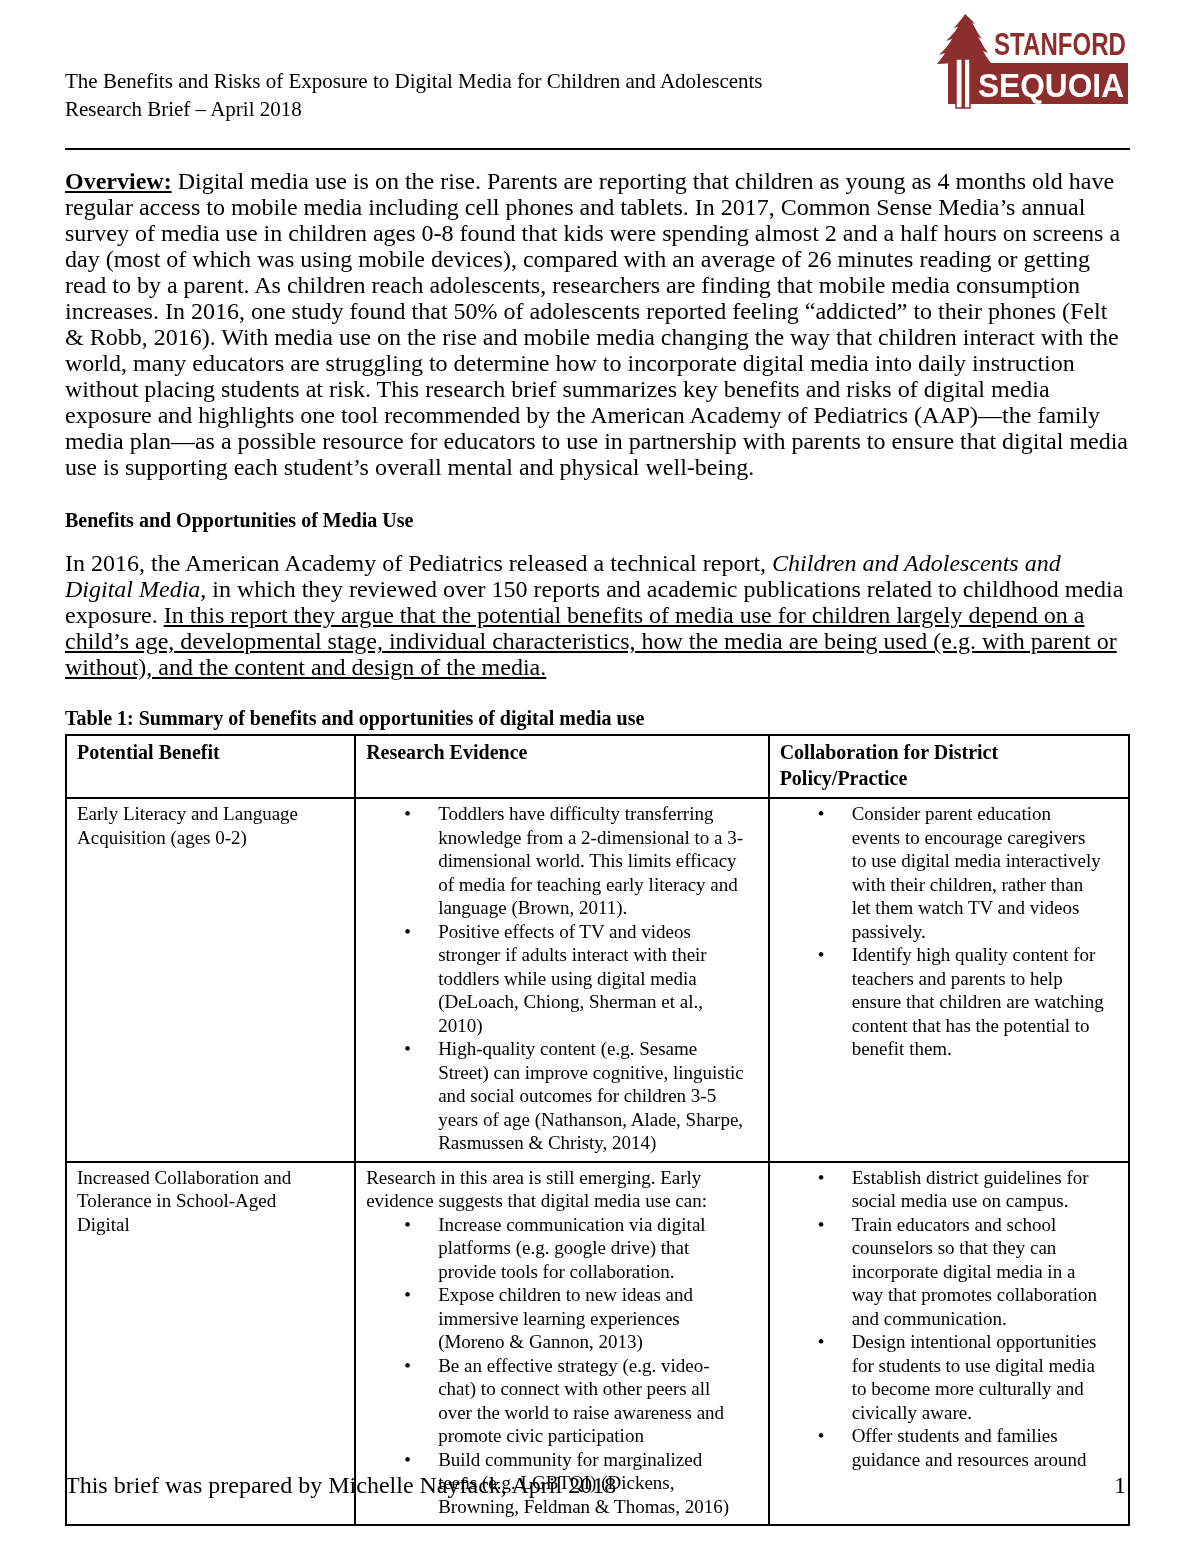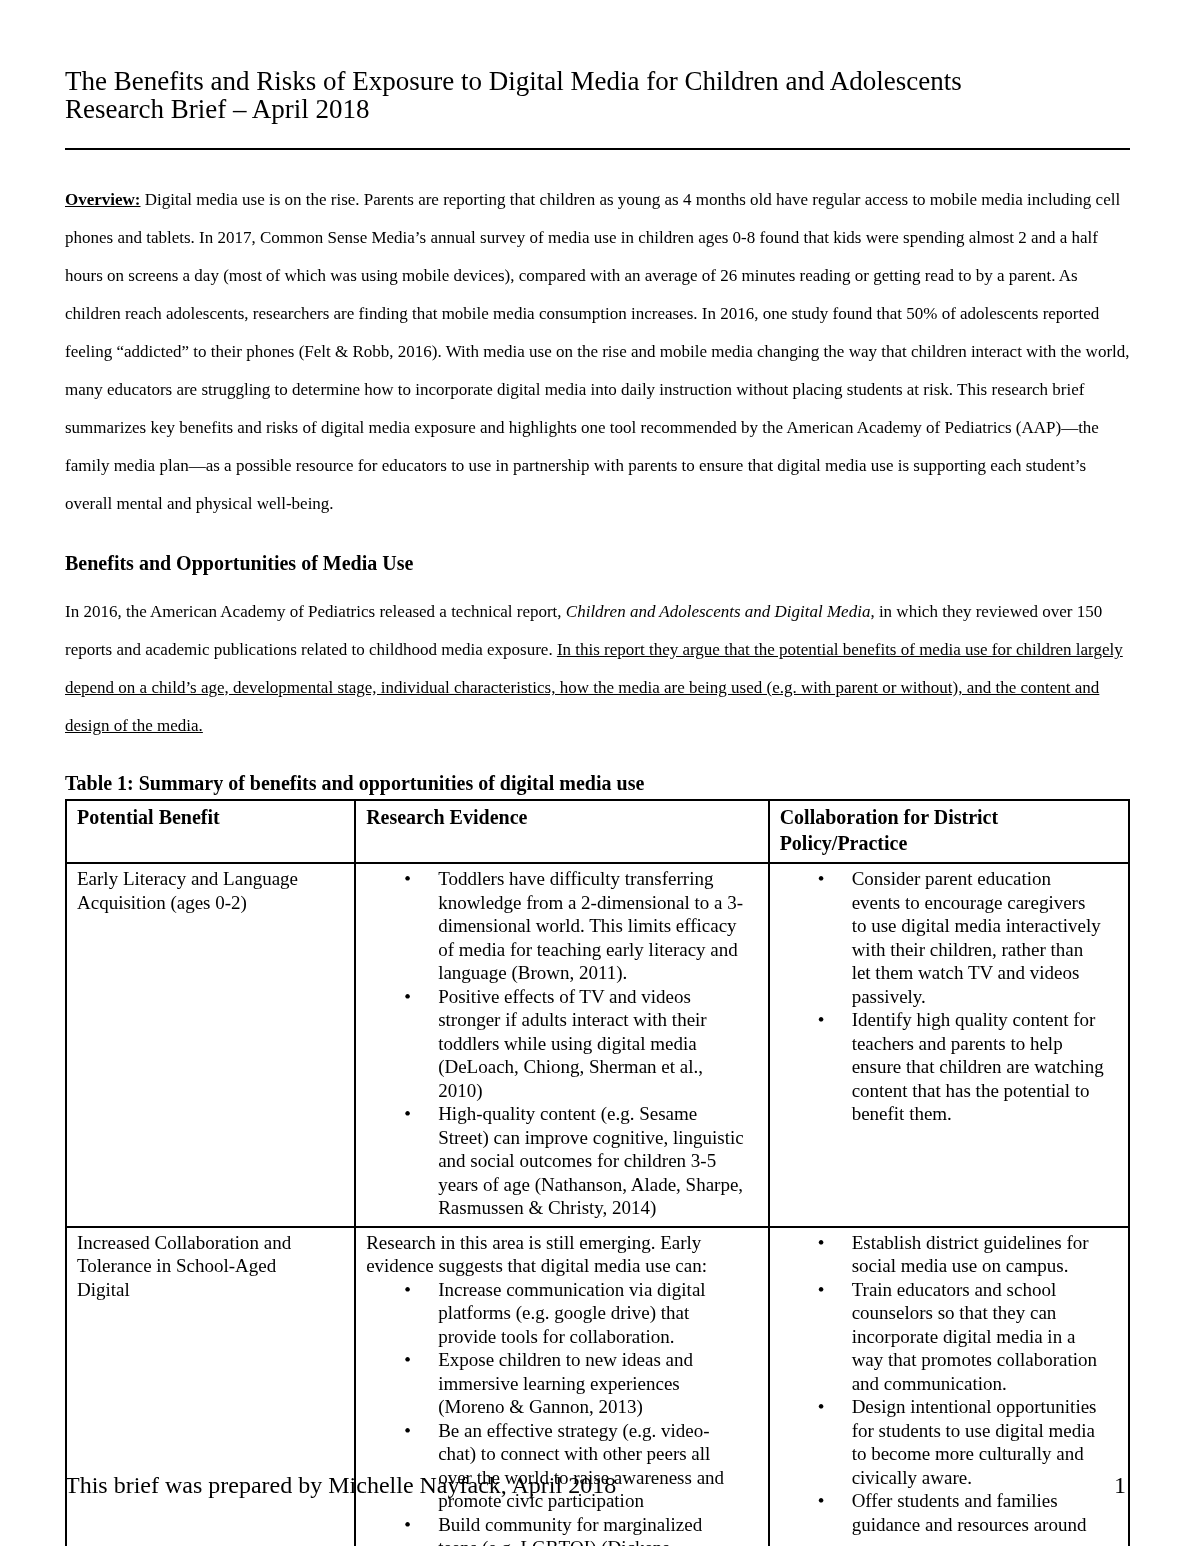--- a/index.html
+++ b/index.html
@@ -9,27 +9,27 @@
     margin: 0 auto;
     background: #ffffff;
     position: relative;
     font-family: "Liberation Serif", serif;
     color: #000;
     padding: 0 62px 0 65px;
     overflow: hidden;
   }
   
   .header-row { display: flex; justify-content: space-between; align-items: flex-start; padding-top: 13px; }
-  .title-block { margin-top: 54px; font-size: 27px; line-height: 28px; }
+  .title-block { margin-top: 54px; font-size: 21px; line-height: 28px; }
   .logo { width: 202px; height: 98px; flex: 0 0 auto; }
   .logo svg { width: 202px; height: 98px; display: block; }
   .logo .sans { font-family: "Liberation Sans", sans-serif; font-weight: bold; }
   .rule { border: none; border-top: 2px solid #000; margin: 25px 0 0 0; }
   
-  .body-text { font-size: 17px; line-height: 38px; margin: 31px 0 0 0; }
+  .body-text { font-size: 24px; line-height: 26px; margin: 18px 0 0 0; }
   .lbl-bold-ul { font-weight: bold; text-decoration: underline; }
   .section-heading { font-size: 20px; line-height: 27px; font-weight: bold; margin: 27px 0 16px 0; }
   .no-top { margin-top: 0; }
   .italic { font-style: italic; }
   .underline { text-decoration: underline; }
   
   .table-caption { font-size: 20px; line-height: 26px; font-weight: bold; margin: 25px 0 0 0; }
   table.summary { border-collapse: collapse; width: 100%; margin-top: 3px; table-layout: fixed; }
   table.summary col.c1 { width: 27.2%; }
   table.summary col.c2 { width: 38.9%; }
@@ -55,20 +55,38 @@
 </style>
 </head>
 <body>
 
 <div class="page">
 
   <div class="header-row">
     <div class="title-block">
       <div>The Benefits and Risks of Exposure to Digital Media for Children and Adolescents</div>
       <div>Research Brief – April 2018</div>
+    </div>
+    <div class="logo">
+      <svg viewBox="0 0 202 98" xmlns="http://www.w3.org/2000/svg">
+
+        <rect x="20" y="50" width="180" height="41" fill="#8C2E2E"></rect>
+
+        <path d="M37,1 C33,7 31,9 26,15 L30,14 C26,20 24,22 18,28 L24,26 C20,33 18,35 11,42
+                 L17,40 C14,45 13,46 9,51 L28,50 L28,46 L42,46 L42,50 L64,51
+                 C59,45 58,43 55,38 L60,40 C55,33 54,30 50,24 L54,26 C49,19 48,16 44,10
+                 L47,11 C43,6 41,5 37,1 Z" fill="#8C2E2E"></path>
+
+        <rect x="28" y="46" width="14" height="49" fill="#ffffff" stroke-width="1.5" stroke="#8C2E2E"></rect>
+        <rect x="33.5" y="46" width="3.5" height="49" fill="#8C2E2E"></rect>
+
+        <text class="sans" x="66" y="42" font-size="31" textLength="132" lengthAdjust="spacingAndGlyphs" fill="#8C2E2E">STANFORD</text>
+
+        <text class="sans" x="50" y="84" font-size="34" fill="#ffffff" textLength="146" lengthAdjust="spacingAndGlyphs">SEQUOIA</text>
+      </svg>
     </div>
   </div>
 
   <hr class="rule">
 
   <p class="body-text"><span class="lbl-bold-ul">Overview:</span><span> Digital media use is on the rise. Parents are reporting that children as young as 4 months old have regular access to mobile media including cell phones and tablets. In 2017, Common Sense Media’s annual survey of media use in children ages 0-8 found that kids were spending almost 2 and a half hours on screens a day (most of which was using mobile devices), compared with an average of 26 minutes reading or getting read to by a parent.  As children reach adolescents, researchers are finding that mobile media consumption increases.  In 2016, one study found that 50% of adolescents reported feeling “addicted” to their phones (Felt &amp; Robb, 2016).  With media use on the rise and mobile media changing the way that children interact with the world, many educators are struggling to determine how to incorporate digital media into daily instruction without placing students at risk.  This research brief summarizes key benefits and risks of digital media exposure and highlights one tool recommended by the American Academy of Pediatrics (AAP)—the family media plan—as a possible resource for educators to use in partnership with parents to ensure that digital media use is supporting each student’s overall mental and physical well-being.</span></p>
 
   <h3 class="section-heading">Benefits and Opportunities of Media Use</h3>
 
   <p class="body-text no-top"><span>In 2016, the American Academy of Pediatrics released a technical report, </span><span class="italic">Children and Adolescents and Digital Media</span><span>, in which they reviewed over 150 reports and academic publications related to childhood media exposure.  </span><span class="underline">In this report they argue that the potential benefits of media use for children largely depend on a child’s age, developmental stage, individual characteristics, how the media are being used (e.g. with parent or without), and the content and design of the media.</span></p>

